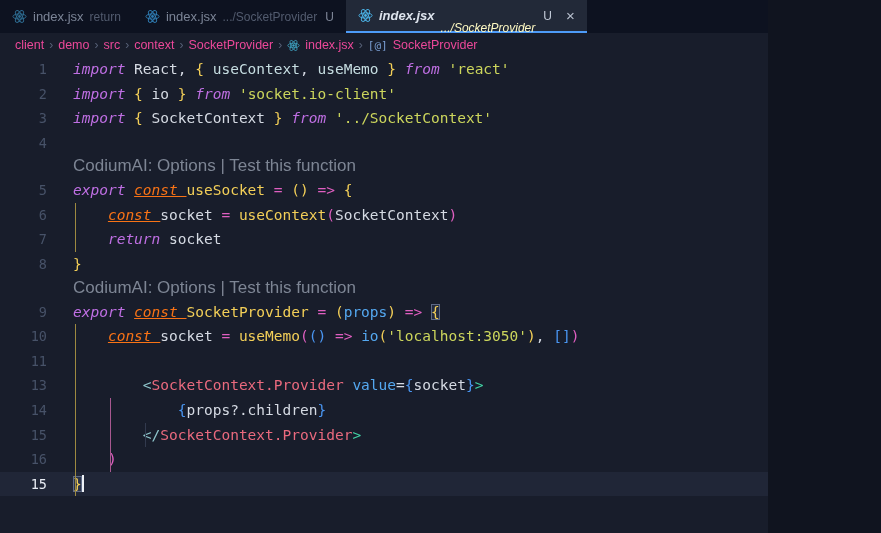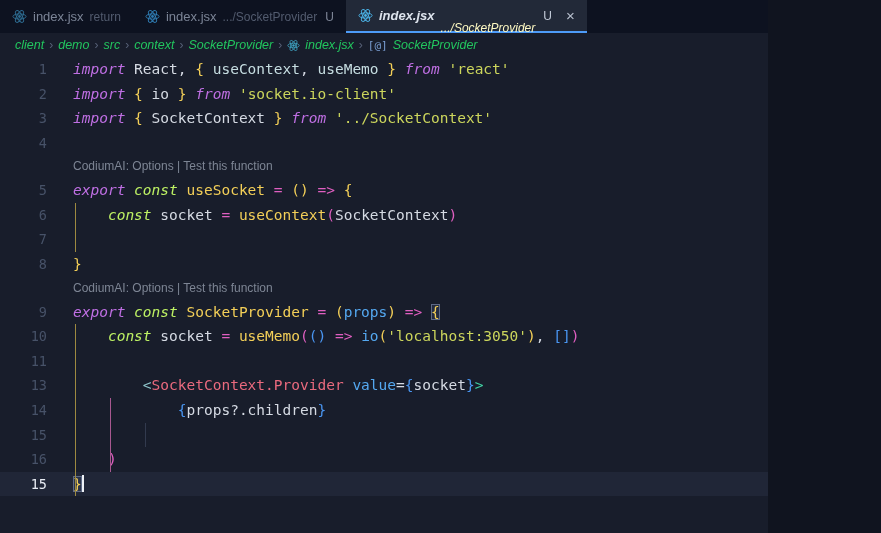--- a/index.html
+++ b/index.html
@@ -15,46 +15,46 @@
   .tab .tname { font-size:13px; color:#7b8496; white-space:nowrap; }
   .tab .tdetail { font-size:12px; color:#525b6e; white-space:nowrap; }
   .tab .tbadge { font-size:12px; color:#7f8798; margin-left:2px; }
   .tab.active { background:#222938; border-bottom:2px solid #4d9bf8; }
   .tab.active .tname { color:#dde3ec; font-style:italic; font-weight:bold; }
   .tab.active .tdetail { color:#fef9c3; font-style:italic;margin-top:24px; }
   .tab.active .tbadge { color:#c3cbd8; }
   .tclose { font-size:15px; color:#b9c1cf; margin-left:8px; line-height:1; cursor:pointer; }
   
   #breadcrumb { display:flex; align-items:center; height:24px; padding-left:15px; background:#181d2b; gap:5px; }
-  .bc-item { font-size:12.5px; color:#22c55e; cursor:pointer; white-space:nowrap;font-style:italic; }
+  .bc-item { font-size:12.5px; color:#ec4899; cursor:pointer; white-space:nowrap; }
   .bc-sep { font-size:12px; color:#566077; }
   .bc-ico { display:flex; align-items:center; }
   .bc-sym { font-size:11px; color:#7a9fd4; font-family:"DejaVu Sans Mono", monospace; }
   
   #editor { position:relative; width:881px; }
   .row { display:flex; position:relative; }
   .row.code-row { height:24.6px; }
   .row.lens-row { height:22.9px; }
   .row.current { background:rgba(130,150,200,0.08); }
   .gutter {
     flex:0 0 73px; text-align:right; padding-right:26px;
     font-family:"DejaVu Sans Mono", monospace; font-size:13.5px; color:#475268;
     line-height:24.6px; user-select:none; cursor:pointer;
   }
   .row.current .gutter { color:#e7ebf3; }
   .codeline {
     white-space:pre; font-family:"DejaVu Sans Mono", monospace;
     font-size:14.5px; line-height:24.6px; color:#d5dae3;
   }
   .lens-text {
-    padding-left:73px; font-size:12px; color:#7d8594; line-height:22.9px; cursor:pointer;
+    padding-left:73px; font-size:17px; color:#7d8594; line-height:22.9px; cursor:pointer;
   }
   
   .tok-kw  { color:#bf6fe3; font-style:italic;text-align:right; }
-  .tok-cst { color:#bef264; font-style:italic; }
+  .tok-cst { color:#f97316; font-style:italic;text-decoration:underline; }
   .tok-fn  { color:#f3cf58;margin-top:20px; }
   .tok-b1  { color:#f3cf58; }
   .tok-b2  { color:#e05fc1; }
   .tok-b3  { color:#4a96f2; }
   .tok-op  { color:#e05fc1; }
   .tok-str { color:#ccd65c; }
   .tok-var { color:#d5dae3; }
   .tok-imp { color:#c6dde1; }
   .tok-blue{ color:#54a8f0; }
   .tok-tag { color:#ea6a7e; }
@@ -170,20 +170,21 @@
       <div class="row code-row">
         <span class="gutter">5</span>
         <span class="codeline"><span class="tok-kw">export </span><span class="tok-cst">const </span><span class="tok-fn">useSocket</span><span class="tok-var"> </span><span class="tok-op">= </span><span class="tok-b1">()</span><span class="tok-var"> </span><span class="tok-op">=&gt; </span><span class="tok-b1">{</span></span>
       </div>
       <div class="row code-row">
         <span class="gutter">6</span>
         <span class="codeline"><span class="tok-var">    </span><span class="tok-cst">const </span><span class="tok-var">socket </span><span class="tok-op">= </span><span class="tok-fn">useContext</span><span class="tok-b2">(</span><span class="tok-var">SocketContext</span><span class="tok-b2">)</span></span>
       </div>
       <div class="row code-row">
         <span class="gutter">7</span>
+        <span class="codeline"><span class="tok-var">    </span><span class="tok-kw">return </span><span class="tok-var">socket</span></span>
       </div>
       <div class="row code-row">
         <span class="gutter">8</span>
         <span class="codeline"><span class="tok-b1">}</span></span>
       </div>
       <div class="row lens-row">
         <span class="lens-text">CodiumAI: Options | Test this function</span>
       </div>
       <div class="row code-row">
         <span class="gutter">9</span>
@@ -200,20 +201,21 @@
       <div class="row code-row">
         <span class="gutter">13</span>
         <span class="codeline"><span class="tok-var">        </span><span class="tok-ab">&lt;</span><span class="tok-tag">SocketContext.Provider</span><span class="tok-var"> </span><span class="tok-blue">value</span><span class="tok-var">=</span><span class="tok-b3">{</span><span class="tok-var">socket</span><span class="tok-b3">}</span><span class="tok-abg">&gt;</span></span>
       </div>
       <div class="row code-row">
         <span class="gutter">14</span>
         <span class="codeline"><span class="tok-var">            </span><span class="tok-b3">{</span><span class="tok-var">props?.children</span><span class="tok-b3">}</span></span>
       </div>
       <div class="row code-row">
         <span class="gutter">15</span>
+        <span class="codeline"><span class="tok-var">        </span><span class="tok-ab">&lt;/</span><span class="tok-tag">SocketContext.Provider</span><span class="tok-abg">&gt;</span></span>
       </div>
       <div class="row code-row">
         <span class="gutter">16</span>
         <span class="codeline"><span class="tok-var">    </span><span class="tok-b2">)</span></span>
       </div>
       <div class="row code-row current">
         <span class="gutter">15</span>
         <span class="codeline"><span class="tok-b1 tok- tok-match">}</span><span class="cursor"></span></span>
       </div>
       <div class="guide guide-gold" style="left: 75px; top: 145.9px; height: 49.2px;"></div>

